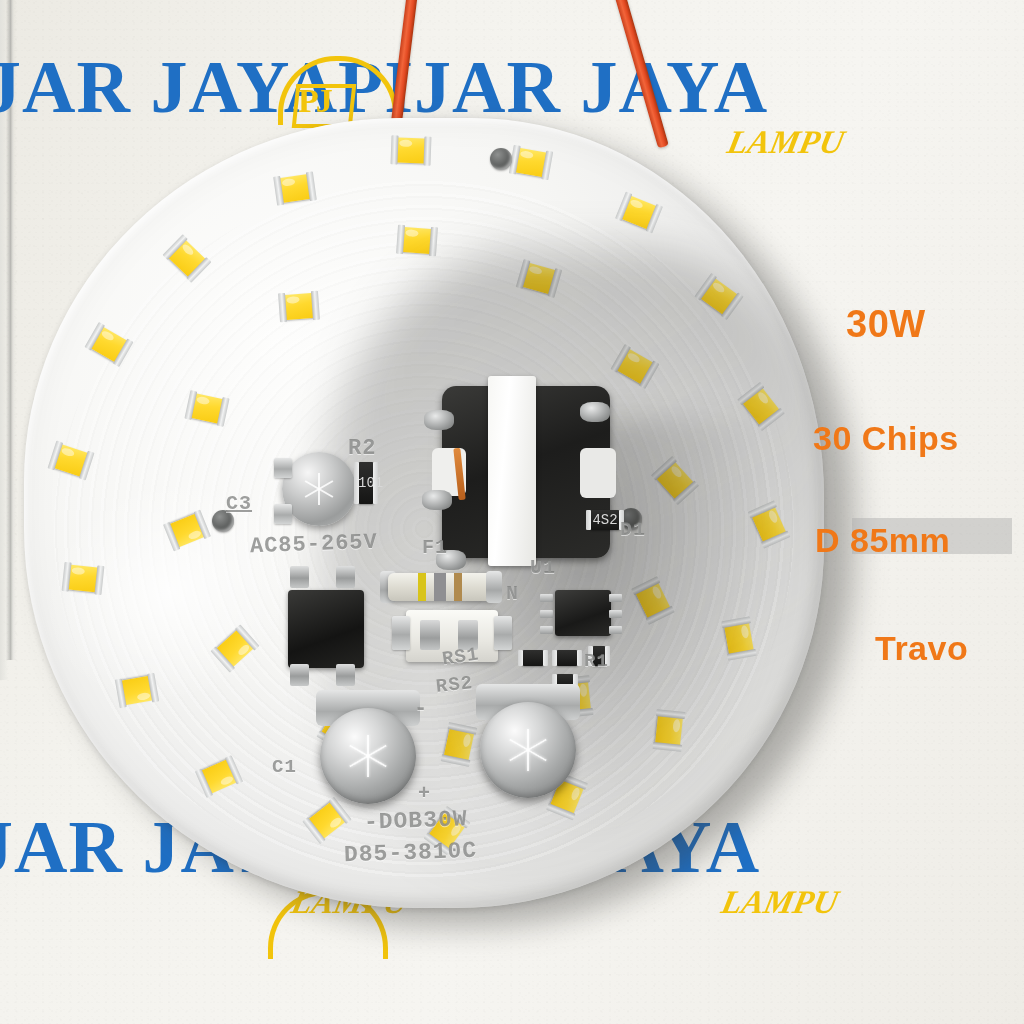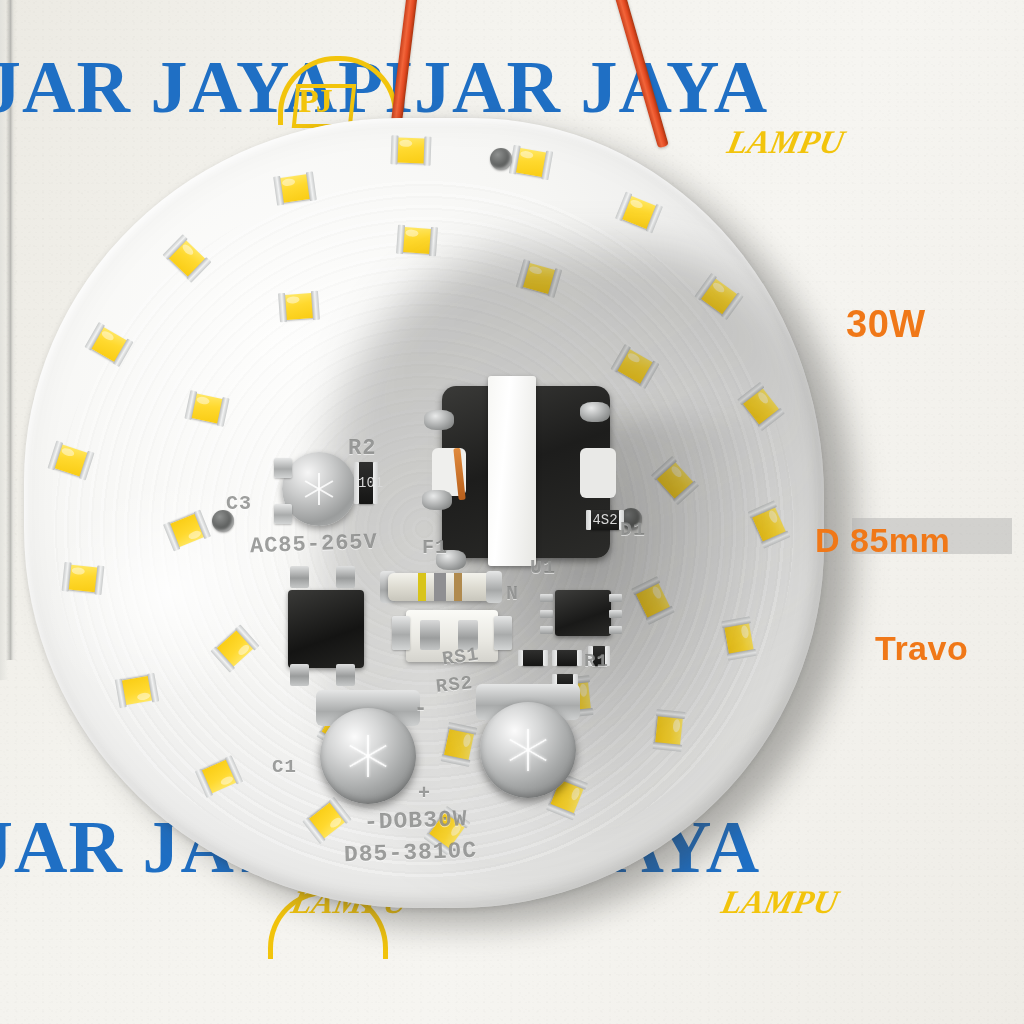--- a/index.html
+++ b/index.html
@@ -475,39 +475,40 @@
       <div class="vent" style="transform:rotate(120deg);"></div>
       <div class="vent" style="transform:rotate(240deg);"></div>
     </div>
     <div class="ecap-collar" style="left:452px;top:566px;"></div>
     <div class="ecap" style="left:456px;top:584px;">
       <div class="vent"></div>
       <div class="vent" style="transform:rotate(120deg);"></div>
       <div class="vent" style="transform:rotate(240deg);"></div>
     </div>
 
-    <div class="silk" style="left:202px;top:374px;font-size:20px;">C3</div>
+    <div class="silk" style="left:202px;top:374px;font-size:20px;text-decoration:underline;">C3</div>
     <div class="silk" style="left:324px;top:318px;font-size:22px;">R2</div>
     <div class="silk" style="left:226px;top:414px;font-size:22px;transform:rotate(-2deg);">AC85-265V</div>
     <div class="silk" style="left:398px;top:418px;font-size:20px;">F1</div>
     <div class="silk" style="left:506px;top:438px;font-size:20px;">U1</div>
     <div class="silk" style="left:596px;top:400px;font-size:20px;">D1</div>
     <div class="silk" style="left:482px;top:464px;font-size:20px;">N</div>
     <div class="silk" style="left:418px;top:528px;font-size:19px;transform:rotate(-8deg);">RS1</div>
     <div class="silk" style="left:412px;top:556px;font-size:19px;transform:rotate(-6deg);">RS2</div>
     <div class="silk" style="left:560px;top:532px;font-size:19px;text-align:center;">R1</div>
     <div class="silk" style="left:248px;top:638px;font-size:19px;">C1</div>
     <div class="silk" style="left:390px;top:578px;font-size:22px;">-</div>
     <div class="silk" style="left:394px;top:664px;font-size:20px;">+</div>
     <div class="silk" style="left:340px;top:690px;font-size:23px;transform:rotate(-2deg);">-DOB30W</div>
     <div class="silk" style="left:320px;top:722px;font-size:23px;transform:rotate(-2deg);">D85-3810C</div>
 
   </div>
 
   <div class="spec" style="left:846px;top:303px;font-size:38px;color:#f07818;">30W</div>
 
+  <div class="spec" style="left:813px;top:419px;font-size:34px;color:#f07818;">30 Chips</div>
 
   <div class="spec-hl" style="left:852px;top:518px;width:160px;height:36px;"></div>
   <div class="spec" style="left:815px;top:521px;font-size:34px;color:#f07818;">D 85mm</div>
 
   <div class="spec" style="left:841px;top:629px;font-size:34px;color:#f07818;margin-left:34px;">Travo</div>
 
 </div>
 
 </body></html>

